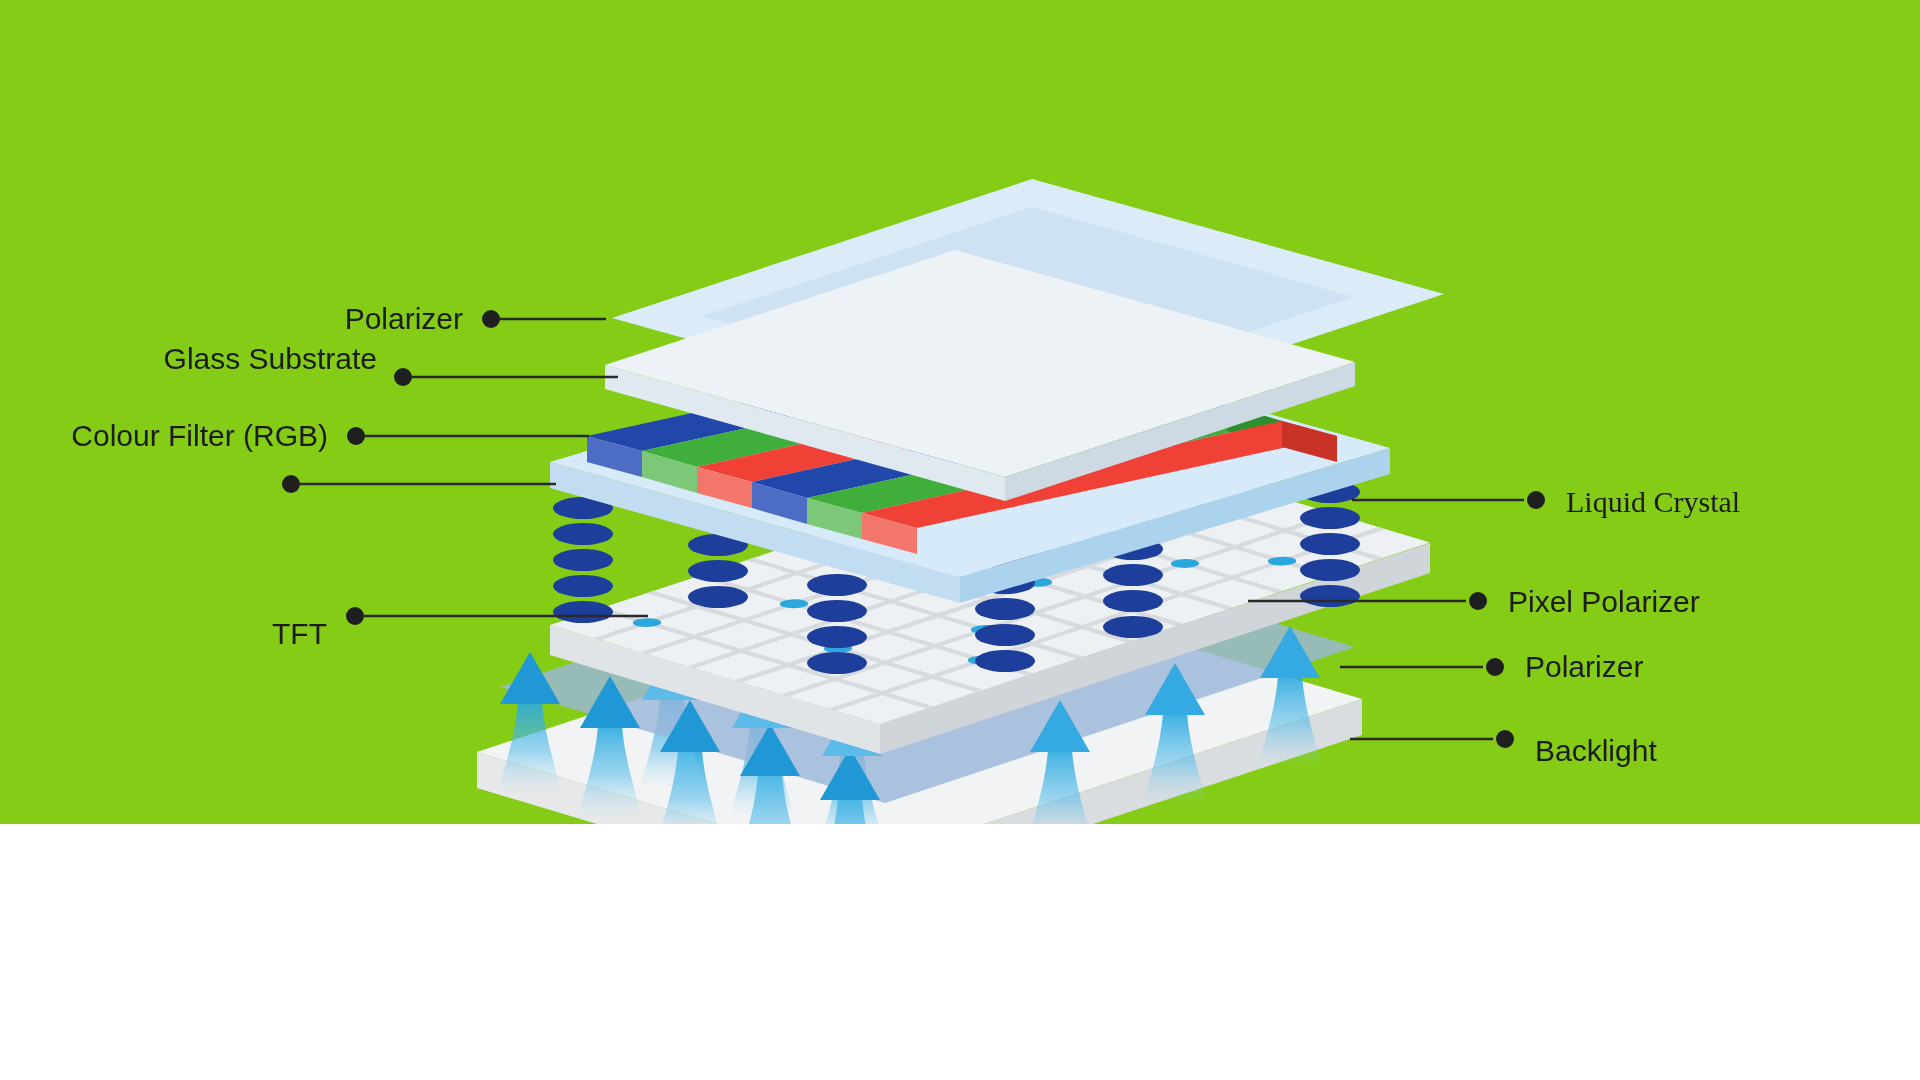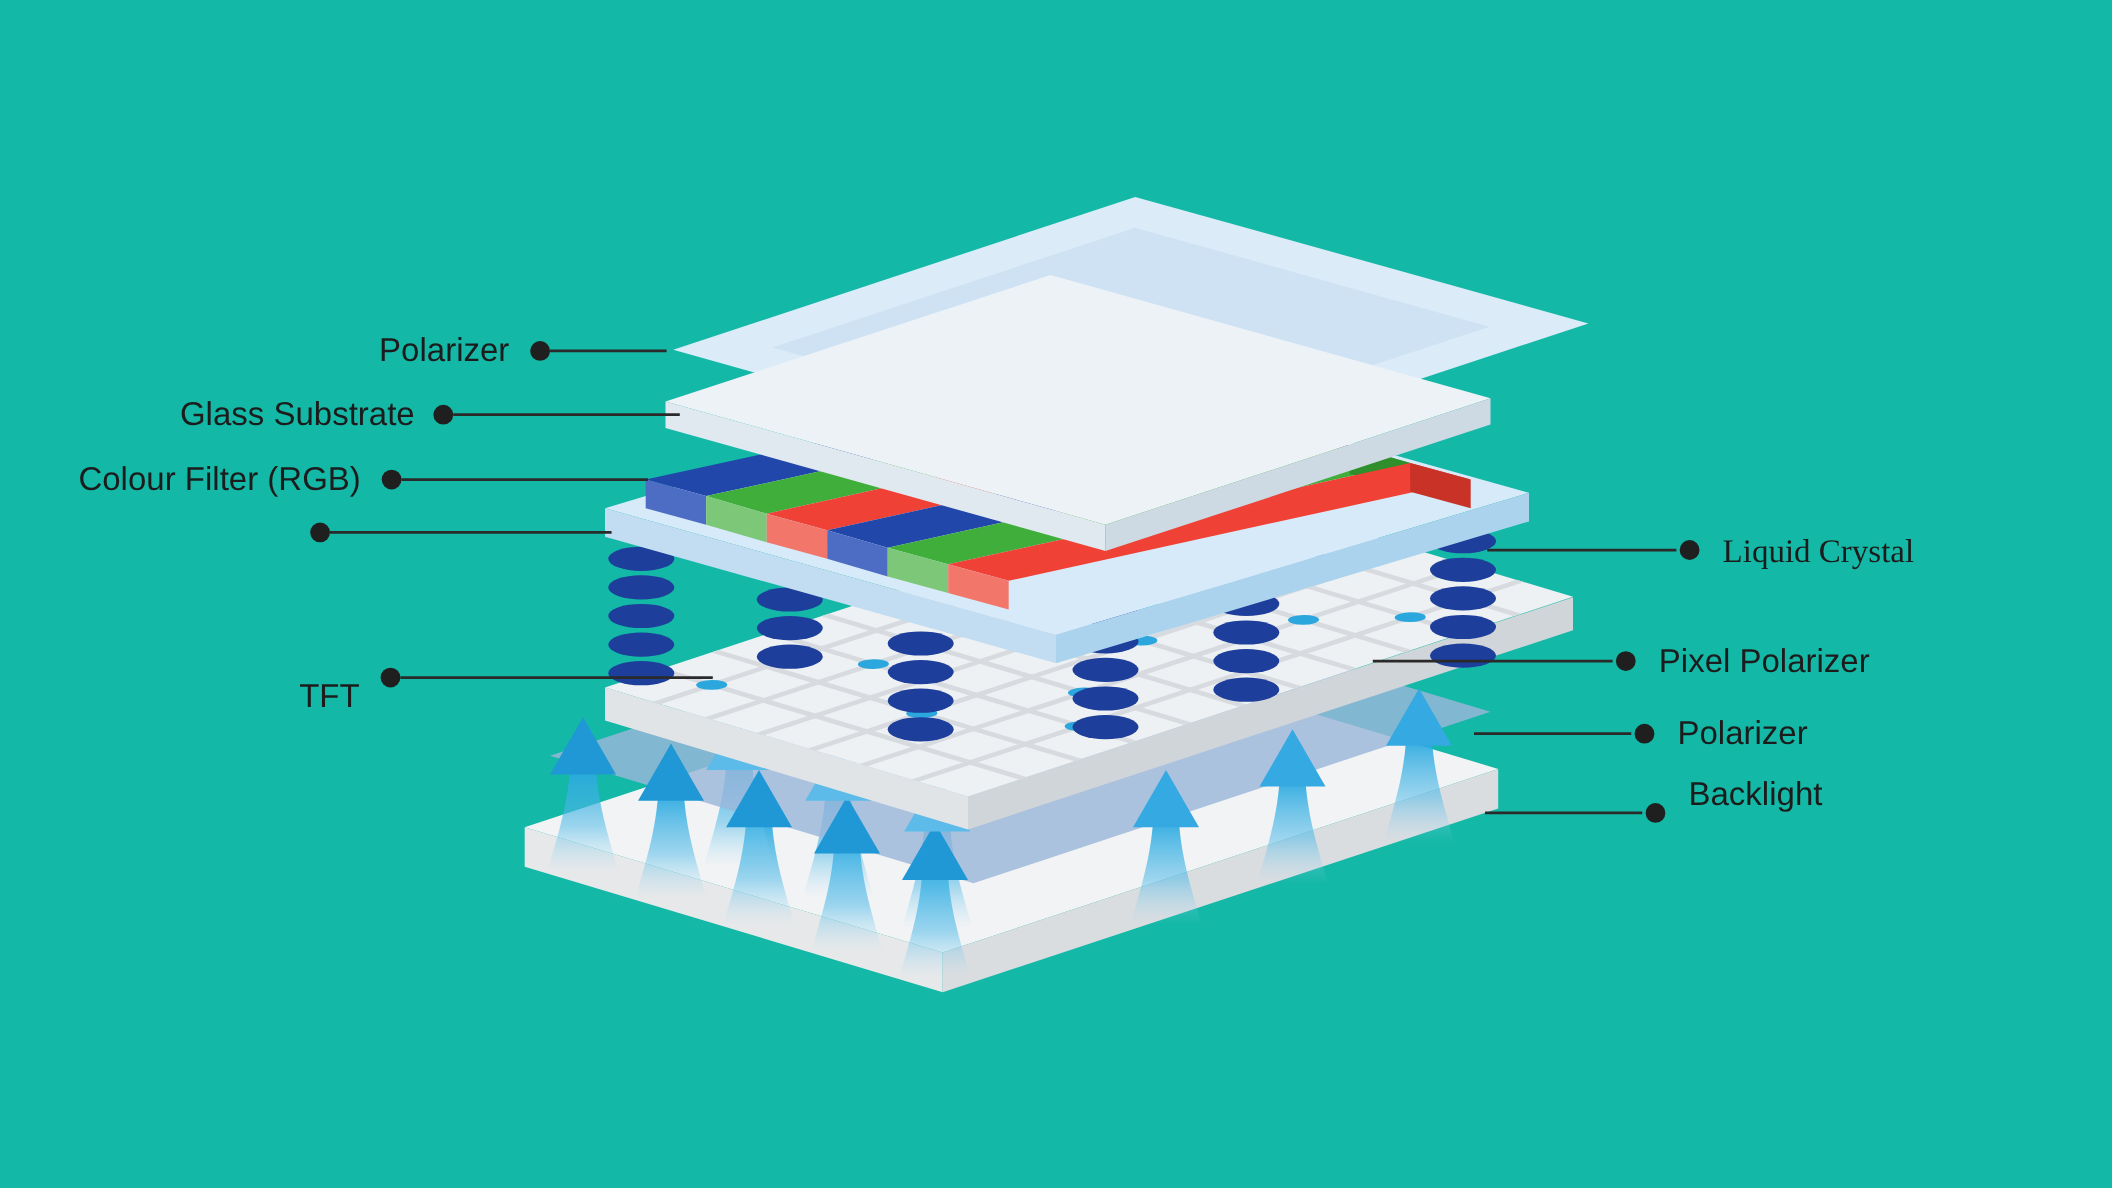--- a/index.html
+++ b/index.html
@@ -1,16 +1,16 @@
 <!DOCTYPE html>
 <html><head>
 <meta charset="utf-8">
 <style>
   html,body{margin:0;padding:0;background:#ffffff;}
-  .stage{position:relative;width:1920px;height:1080px;background:#14b8a6;overflow:hidden;
+  .stage{position:relative;width:1920px;height:824px;background:#84cc16;overflow:hidden;
          font-family:"Liberation Sans",sans-serif;}
   .diagram-svg{position:absolute;left:0;top:0;}
   .lbl{position:absolute;font-size:30px;line-height:38px;font-weight:500;color:#1c1c1c;white-space:nowrap;}
   .lbl-right{text-align:left;}
   .lbl-left{text-align:right;}
   
   .pol-top{fill:#dcebf8;}
   .pol-top-inner{fill:#cee2f4;}
   .glass-top{fill:#edf2f7;} .glass-left{fill:#e0e9f0;} .glass-right{fill:#cdd9e3;}
   .blue-side{fill:#4d6cc3;} .blue-end{fill:#16337f;}
@@ -224,22 +224,22 @@
     <line class="leader" x1="1248" y1="601" x2="1466" y2="601"></line>
     <circle class="ldot" cx="1478" cy="601" r="9"></circle>
     <line class="leader" x1="1340" y1="667" x2="1483" y2="667"></line>
     <circle class="ldot" cx="1495" cy="667" r="9"></circle>
     <line class="leader" x1="1350" y1="739" x2="1493" y2="739"></line>
     <circle class="ldot" cx="1505" cy="739" r="9"></circle>
   </g>
 </svg>
 
 <div class="lbl lbl-left" style="right:1457px;top:300px;">Polarizer</div>
-<div class="lbl lbl-left" style="right:1543px;top:358px;">Glass Substrate</div>
+<div class="lbl lbl-left" style="right:1543px;top:340px;">Glass Substrate</div>
 <div class="lbl lbl-left" style="right:1592px;top:417px;">Colour Filter (RGB)</div>
 <div class="lbl lbl-left" style="right:1593px;top:615px;">TFT</div>
 
 <div class="lbl lbl-right" style="left:1566px;top:483px;font-family:Liberation Serif, serif;">Liquid Crystal</div>
 <div class="lbl lbl-right" style="left:1508px;top:583px;">Pixel Polarizer</div>
 <div class="lbl lbl-right" style="left:1525px;top:648px;">Polarizer</div>
-<div class="lbl lbl-right" style="left:1535px;top:704px;">Backlight</div>
+<div class="lbl lbl-right" style="left:1535px;top:732px;">Backlight</div>
 
 </div>
 
 </body></html>

